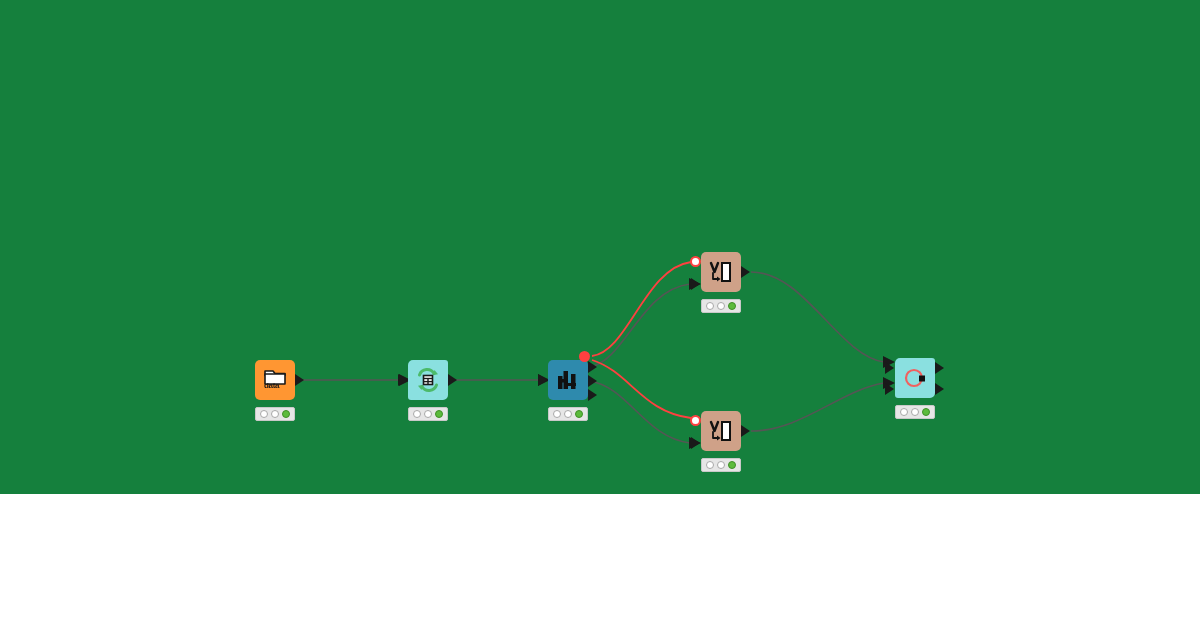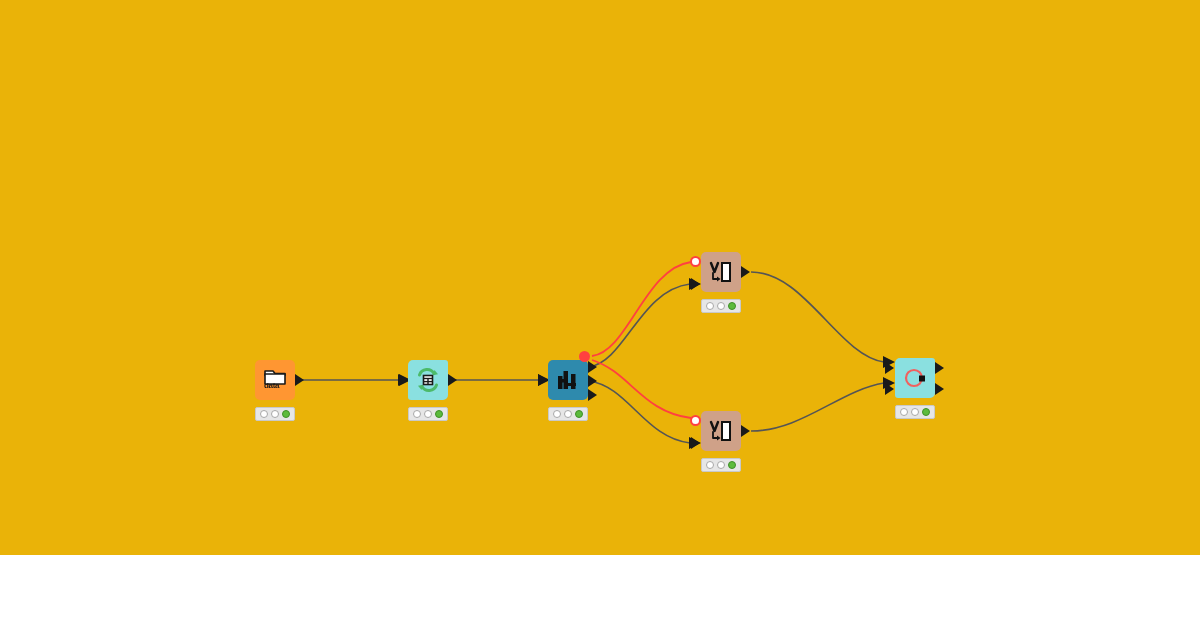--- a/index.html
+++ b/index.html
@@ -11,22 +11,22 @@
     width: 1200px;
     height: 630px;
     font-family: "Liberation Sans", sans-serif;
     overflow: hidden;
     position: relative;
   }
   #canvas {
     position: absolute;
     inset: 0;
     width: 1200px;
-    height: 555px;
-    background: #eab308;
+    height: 494px;
+    background: #15803d;
   }
   .edges {
     position: absolute;
     left: 0;
     top: 0;
     width: 1200px;
     height: 630px;
     pointer-events: none;
     z-index: 1;
   }

